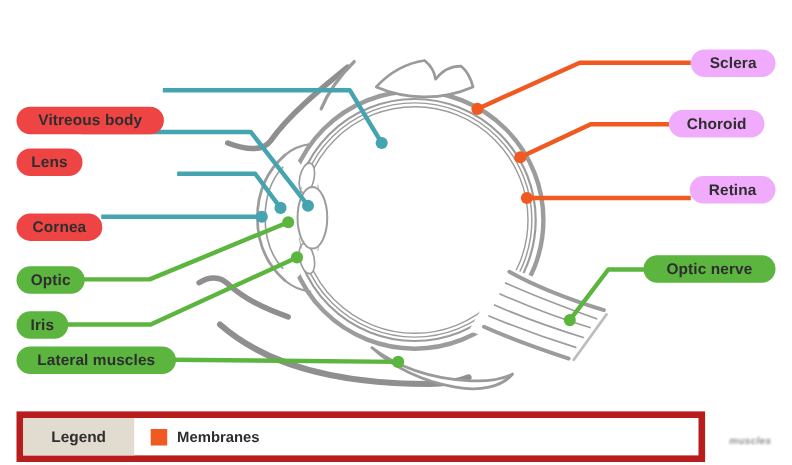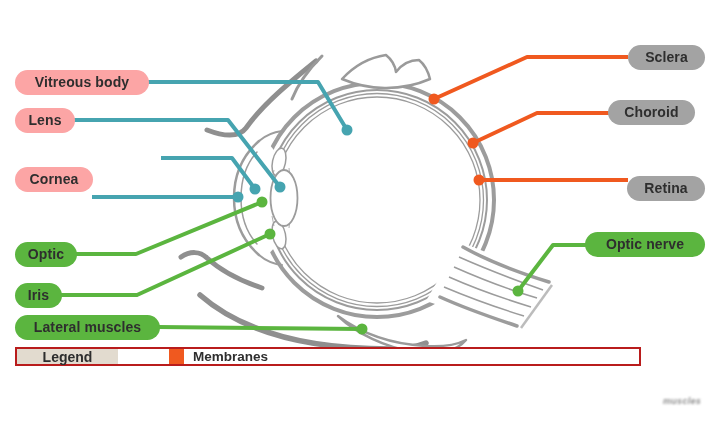--- a/index.html
+++ b/index.html
@@ -7,44 +7,44 @@
     position:relative;width:720px;height:423px;background:#ffffff;overflow:hidden;
     font-family:"Liberation Sans", sans-serif;
   }
   svg.art{position:absolute;left:0;top:0;}
   
   .pill{
     position:absolute;height:25px;line-height:25px;border-radius:13px;
     text-align:center;font-weight:bold;font-size:14px;color:#2e2e2e;
     letter-spacing:0.1px;white-space:nowrap;
   }
-  .pill.t{background:#fca5a5;}
+  .pill.t{background:#ef4444;margin-top:27px;}
   .pill.g{background:#5bb53f;}
-  .pill.o{background:#a3a3a3;}
+  .pill.o{background:#f0abfc;}
   #p-vitreous{left:15px;top:70px;width:134px;}
   #p-lens{left:15px;top:108px;width:60px;}
   #p-aqueous{left:15px;top:146px;width:148px;}
   #p-cornea{left:15px;top:167px;width:78px;}
   #p-pupil{left:15px;top:242px;width:62px;}
   #p-iris{left:15px;top:283px;width:47px;}
   #p-lateral{left:15px;top:315px;width:145px;}
   #p-sclera{left:628px;top:45px;width:77px;}
   #p-choroid{left:608px;top:100px;width:87px;}
-  #p-retina{left:627px;top:176px;width:78px;}
+  #p-retina{left:627px;top:160px;width:78px;}
   #p-optic{left:585px;top:232px;width:120px;}
   
   .legend{
-    position:absolute;left:15px;top:347px;width:626px;height:19px;
-    display:flex;box-sizing:border-box;border:2px solid #b91c1c;background:#ffffff;
+    position:absolute;left:15px;top:374px;width:626px;height:46px;
+    display:flex;box-sizing:border-box;border:6px solid #b91c1c;background:#ffffff;
   }
   .legend-title{
     background:#e2dbcf;width:101px;flex:0 0 101px;display:flex;align-items:center;justify-content:center;
     font-weight:bold;font-size:14px;color:#2e2e2e;
   }
-  .legend-items{flex:1;display:flex;align-items:center;padding-left:15px;margin-left:36px;}
+  .legend-items{flex:1;display:flex;align-items:center;padding-left:15px;}
   .legend-item{display:flex;align-items:center;margin-right:26px;font-weight:bold;font-size:13.5px;color:#2e2e2e;}
   .swatch{width:15px;height:15px;margin-right:9px;flex:0 0 15px;}
   .sw-membranes{background:#f0591f;}
   .sw-transparent{background:#46a4b0;}
   .sw-other{background:#5bb53f;}
   
   .watermark{
     position:absolute;left:663px;top:396px;font-size:9px;font-weight:bold;font-style:italic;
     color:#8f8f8f;filter:blur(0.9px);letter-spacing:0.3px;
   }

